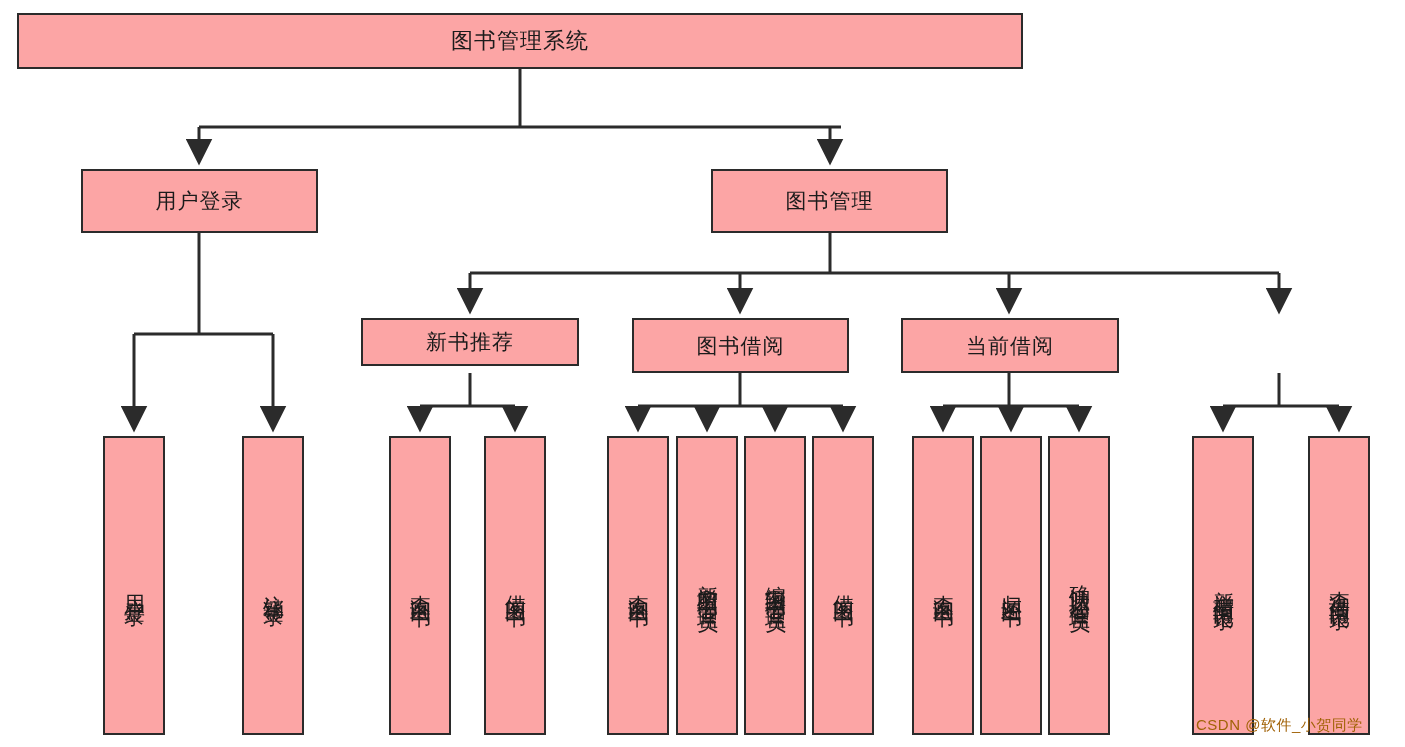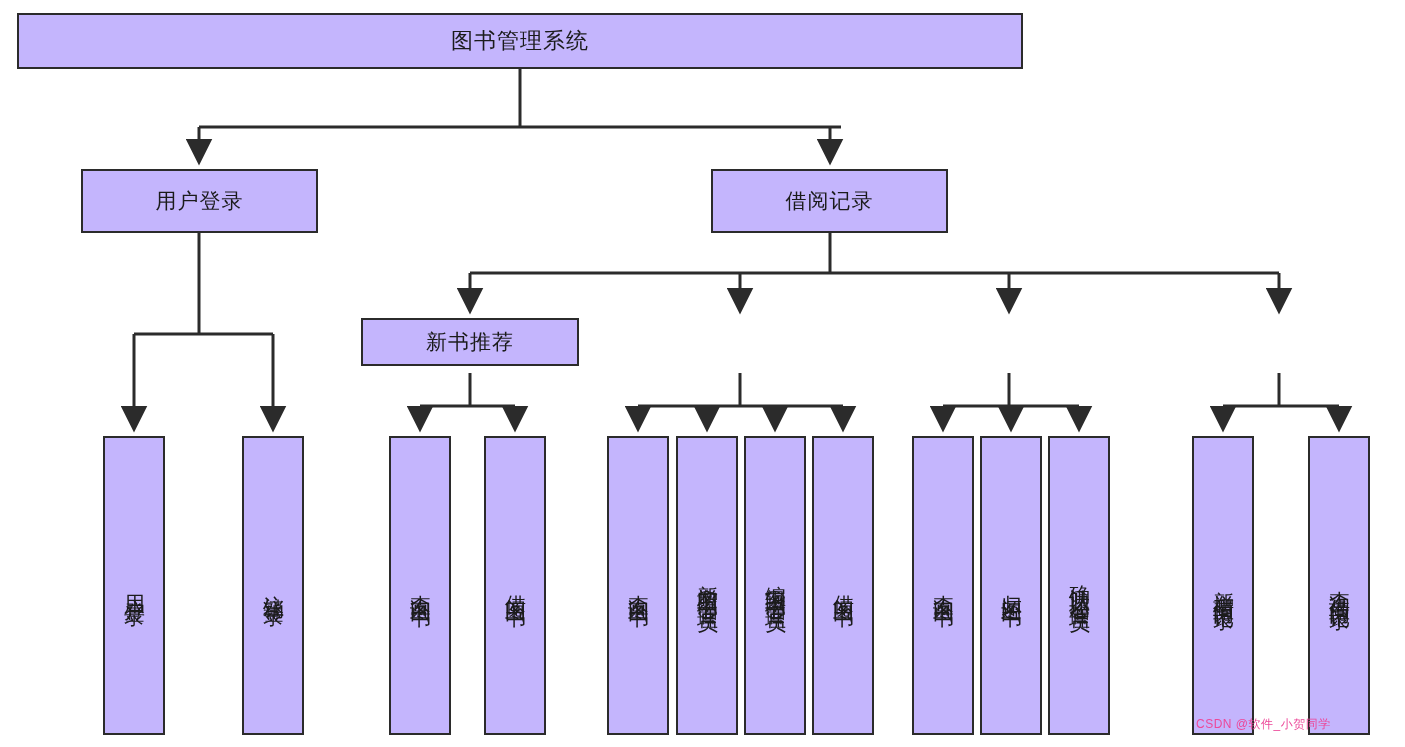--- a/index.html
+++ b/index.html
@@ -21,21 +21,21 @@
     position: absolute;
     left: 0;
     top: 0;
     width: 1405px;
     height: 747px;
     pointer-events: none;
   }
   .node {
     position: absolute;
     box-sizing: border-box;
-    background: #c4b5fd;
+    background: #fca5a5;
     border: 2px solid #2b2b2b;
     display: flex;
     align-items: center;
     justify-content: center;
     color: #1b1b1b;
     overflow: hidden;
   }
   .node.h {
     font-size: 21px;
     letter-spacing: 1px;
@@ -54,22 +54,22 @@
     text-orientation: upright;
     font-size: 21px;
     line-height: 1.28;
     letter-spacing: 4px;
     white-space: nowrap;
     color: #1b1b1b;
     text-align: center;
   }
   .watermark {
     position: absolute;
-    font-size: 12px;
-    color: #ec4899;
+    font-size: 15px;
+    color: #a16207;
     white-space: nowrap;
     letter-spacing: 0.5px;
     user-select: none;
   }
 </style>
 </head>
 <body>
 
 <div id="canvas">
 
@@ -124,25 +124,31 @@
   </svg>
 
   <div class="node h root" style="left:17px; top:13px; width:1006px; height:56px;">
     <span>图书管理系统</span>
   </div>
 
   <div class="node h" style="left:81px; top:169px; width:237px; height:64px;">
     <span>用户登录</span>
   </div>
   <div class="node h" style="left:711px; top:169px; width:237px; height:64px;">
-    <span>借阅记录</span>
+    <span>图书管理</span>
   </div>
 
   <div class="node h" style="left:361px; top:318px; width:218px; height:48px;">
     <span>新书推荐</span>
+  </div>
+  <div class="node h" style="left:632px; top:318px; width:217px; height:55px;">
+    <span>图书借阅</span>
+  </div>
+  <div class="node h" style="left:901px; top:318px; width:218px; height:55px;">
+    <span>当前借阅</span>
   </div>
 
   <div class="node v" style="left:103px; top:436px; width:62px; height:299px;">
     <span class="vtext">用户登录</span>
   </div>
   <div class="node v" style="left:242px; top:436px; width:62px; height:299px;">
     <span class="vtext">注销登录</span>
   </div>
   <div class="node v" style="left:389px; top:436px; width:62px; height:299px;">
     <span class="vtext">查询图书</span>

